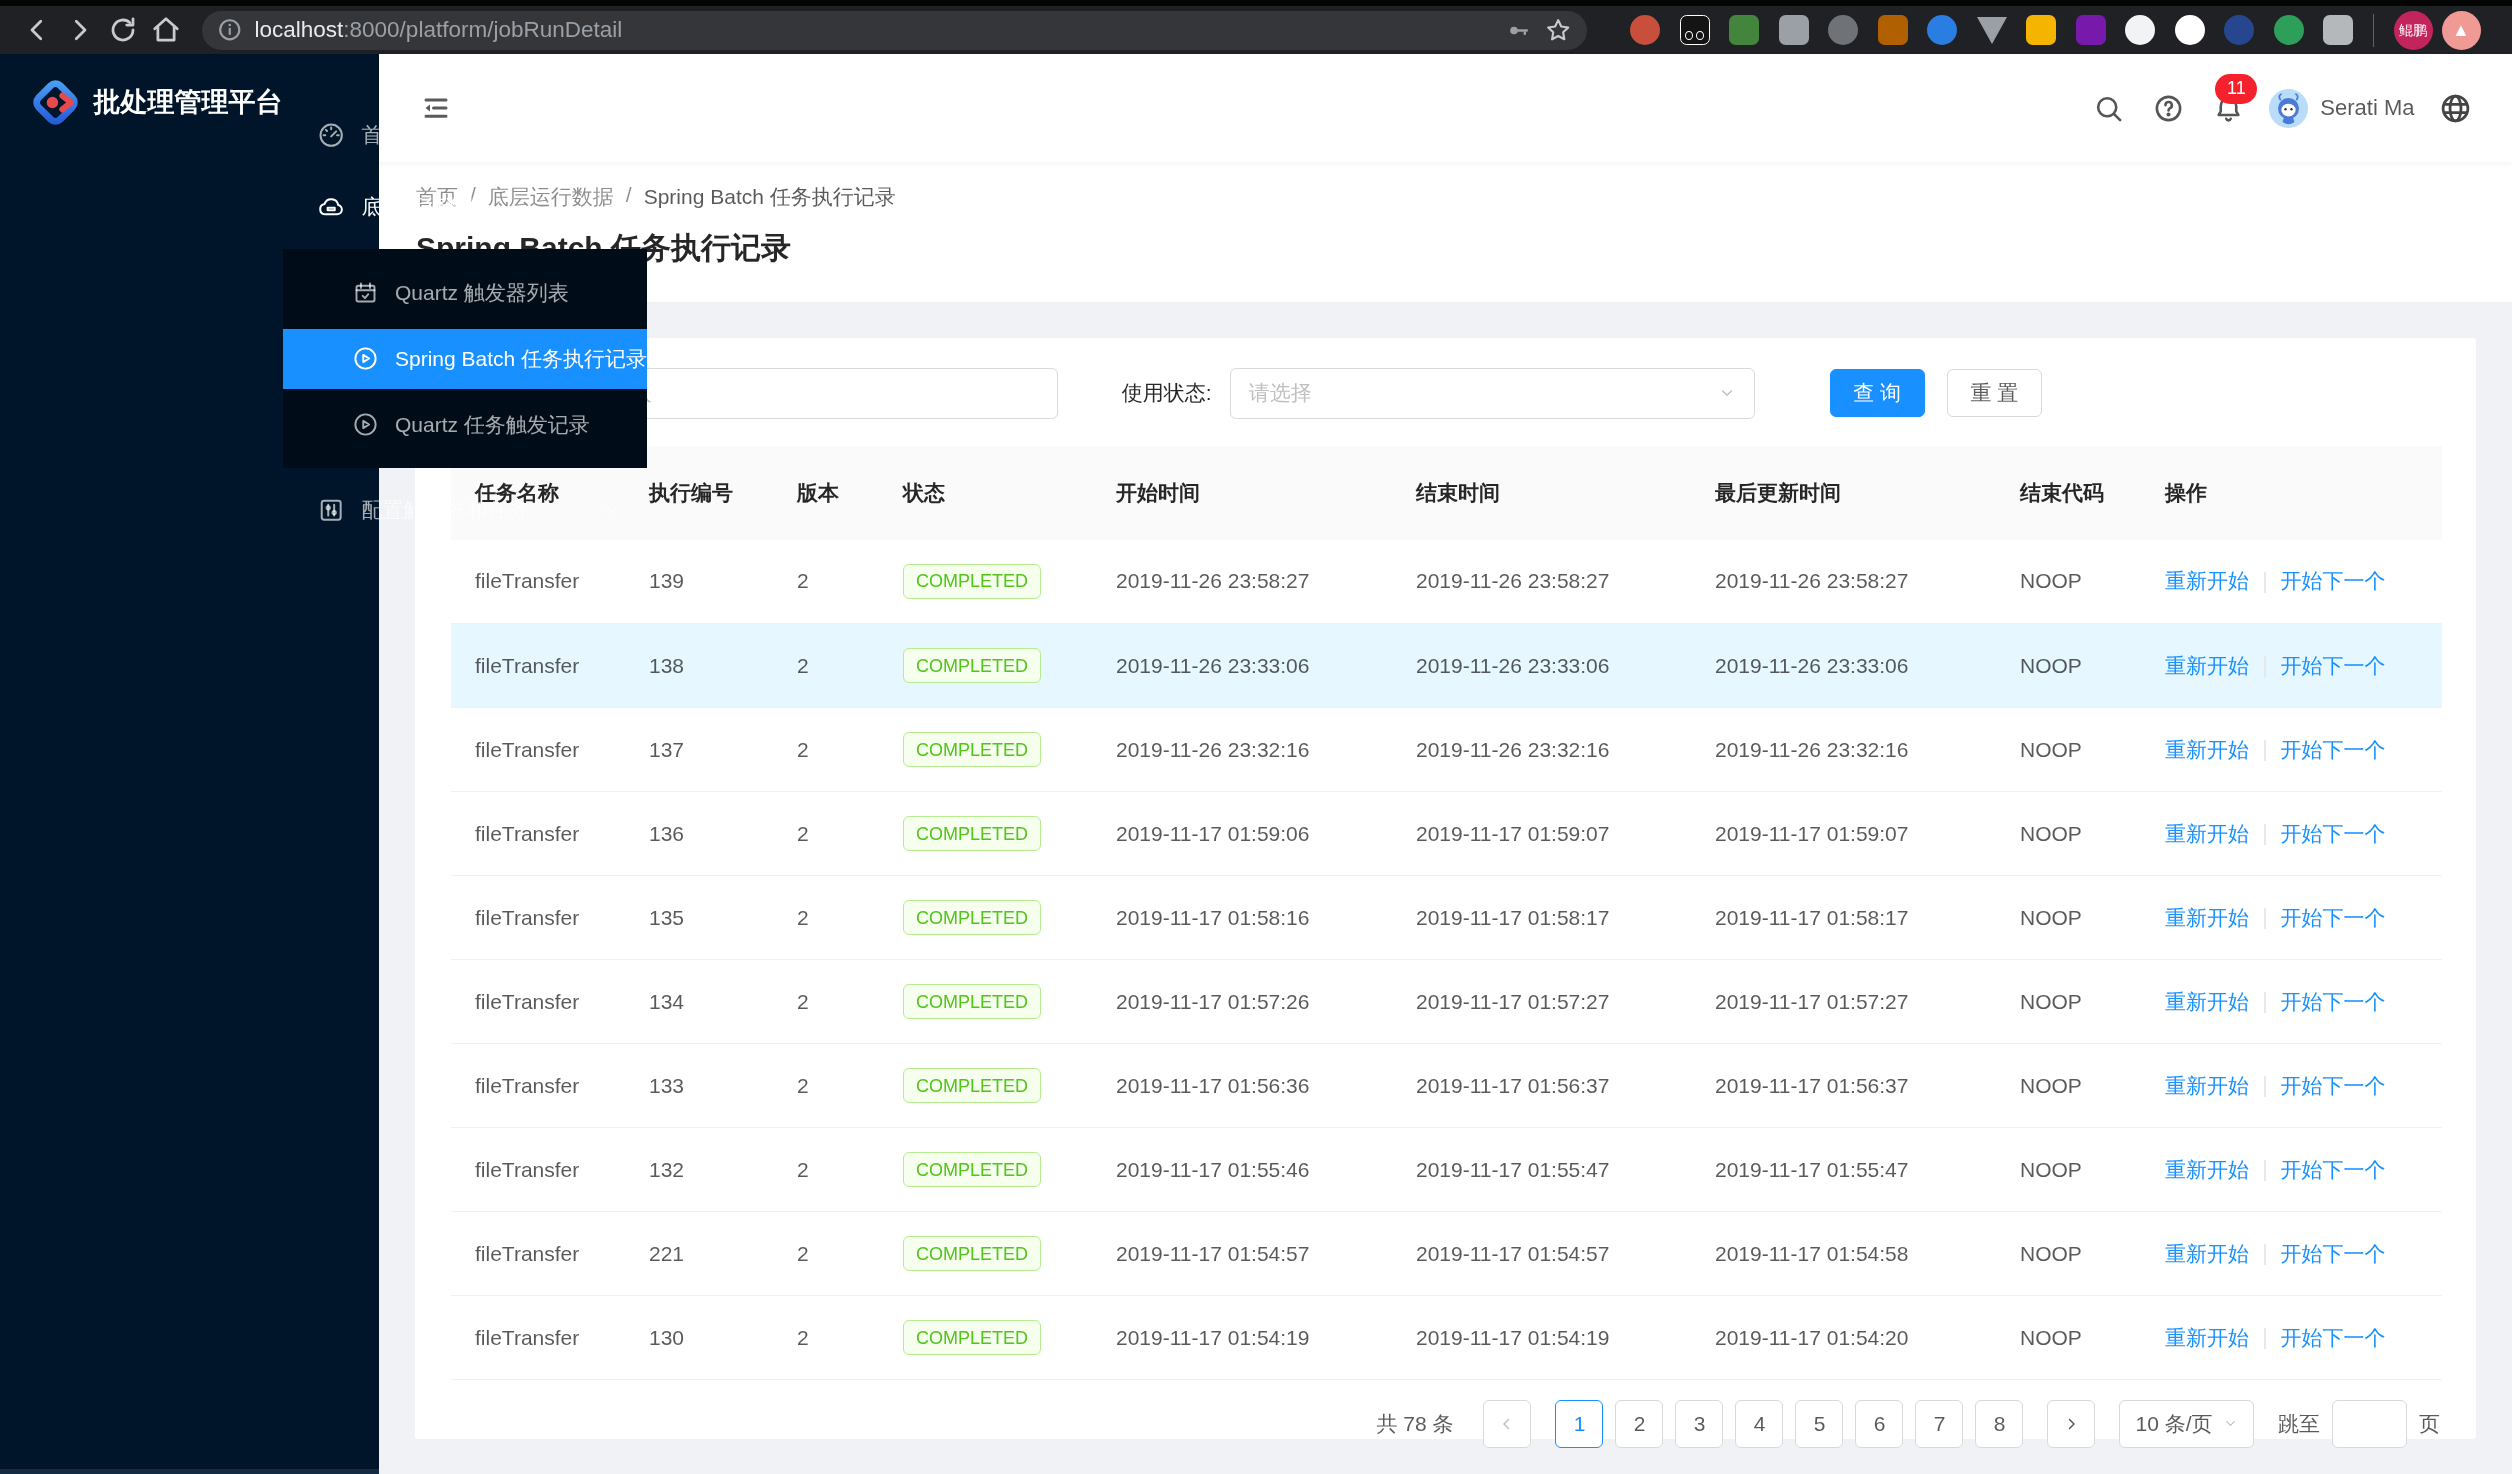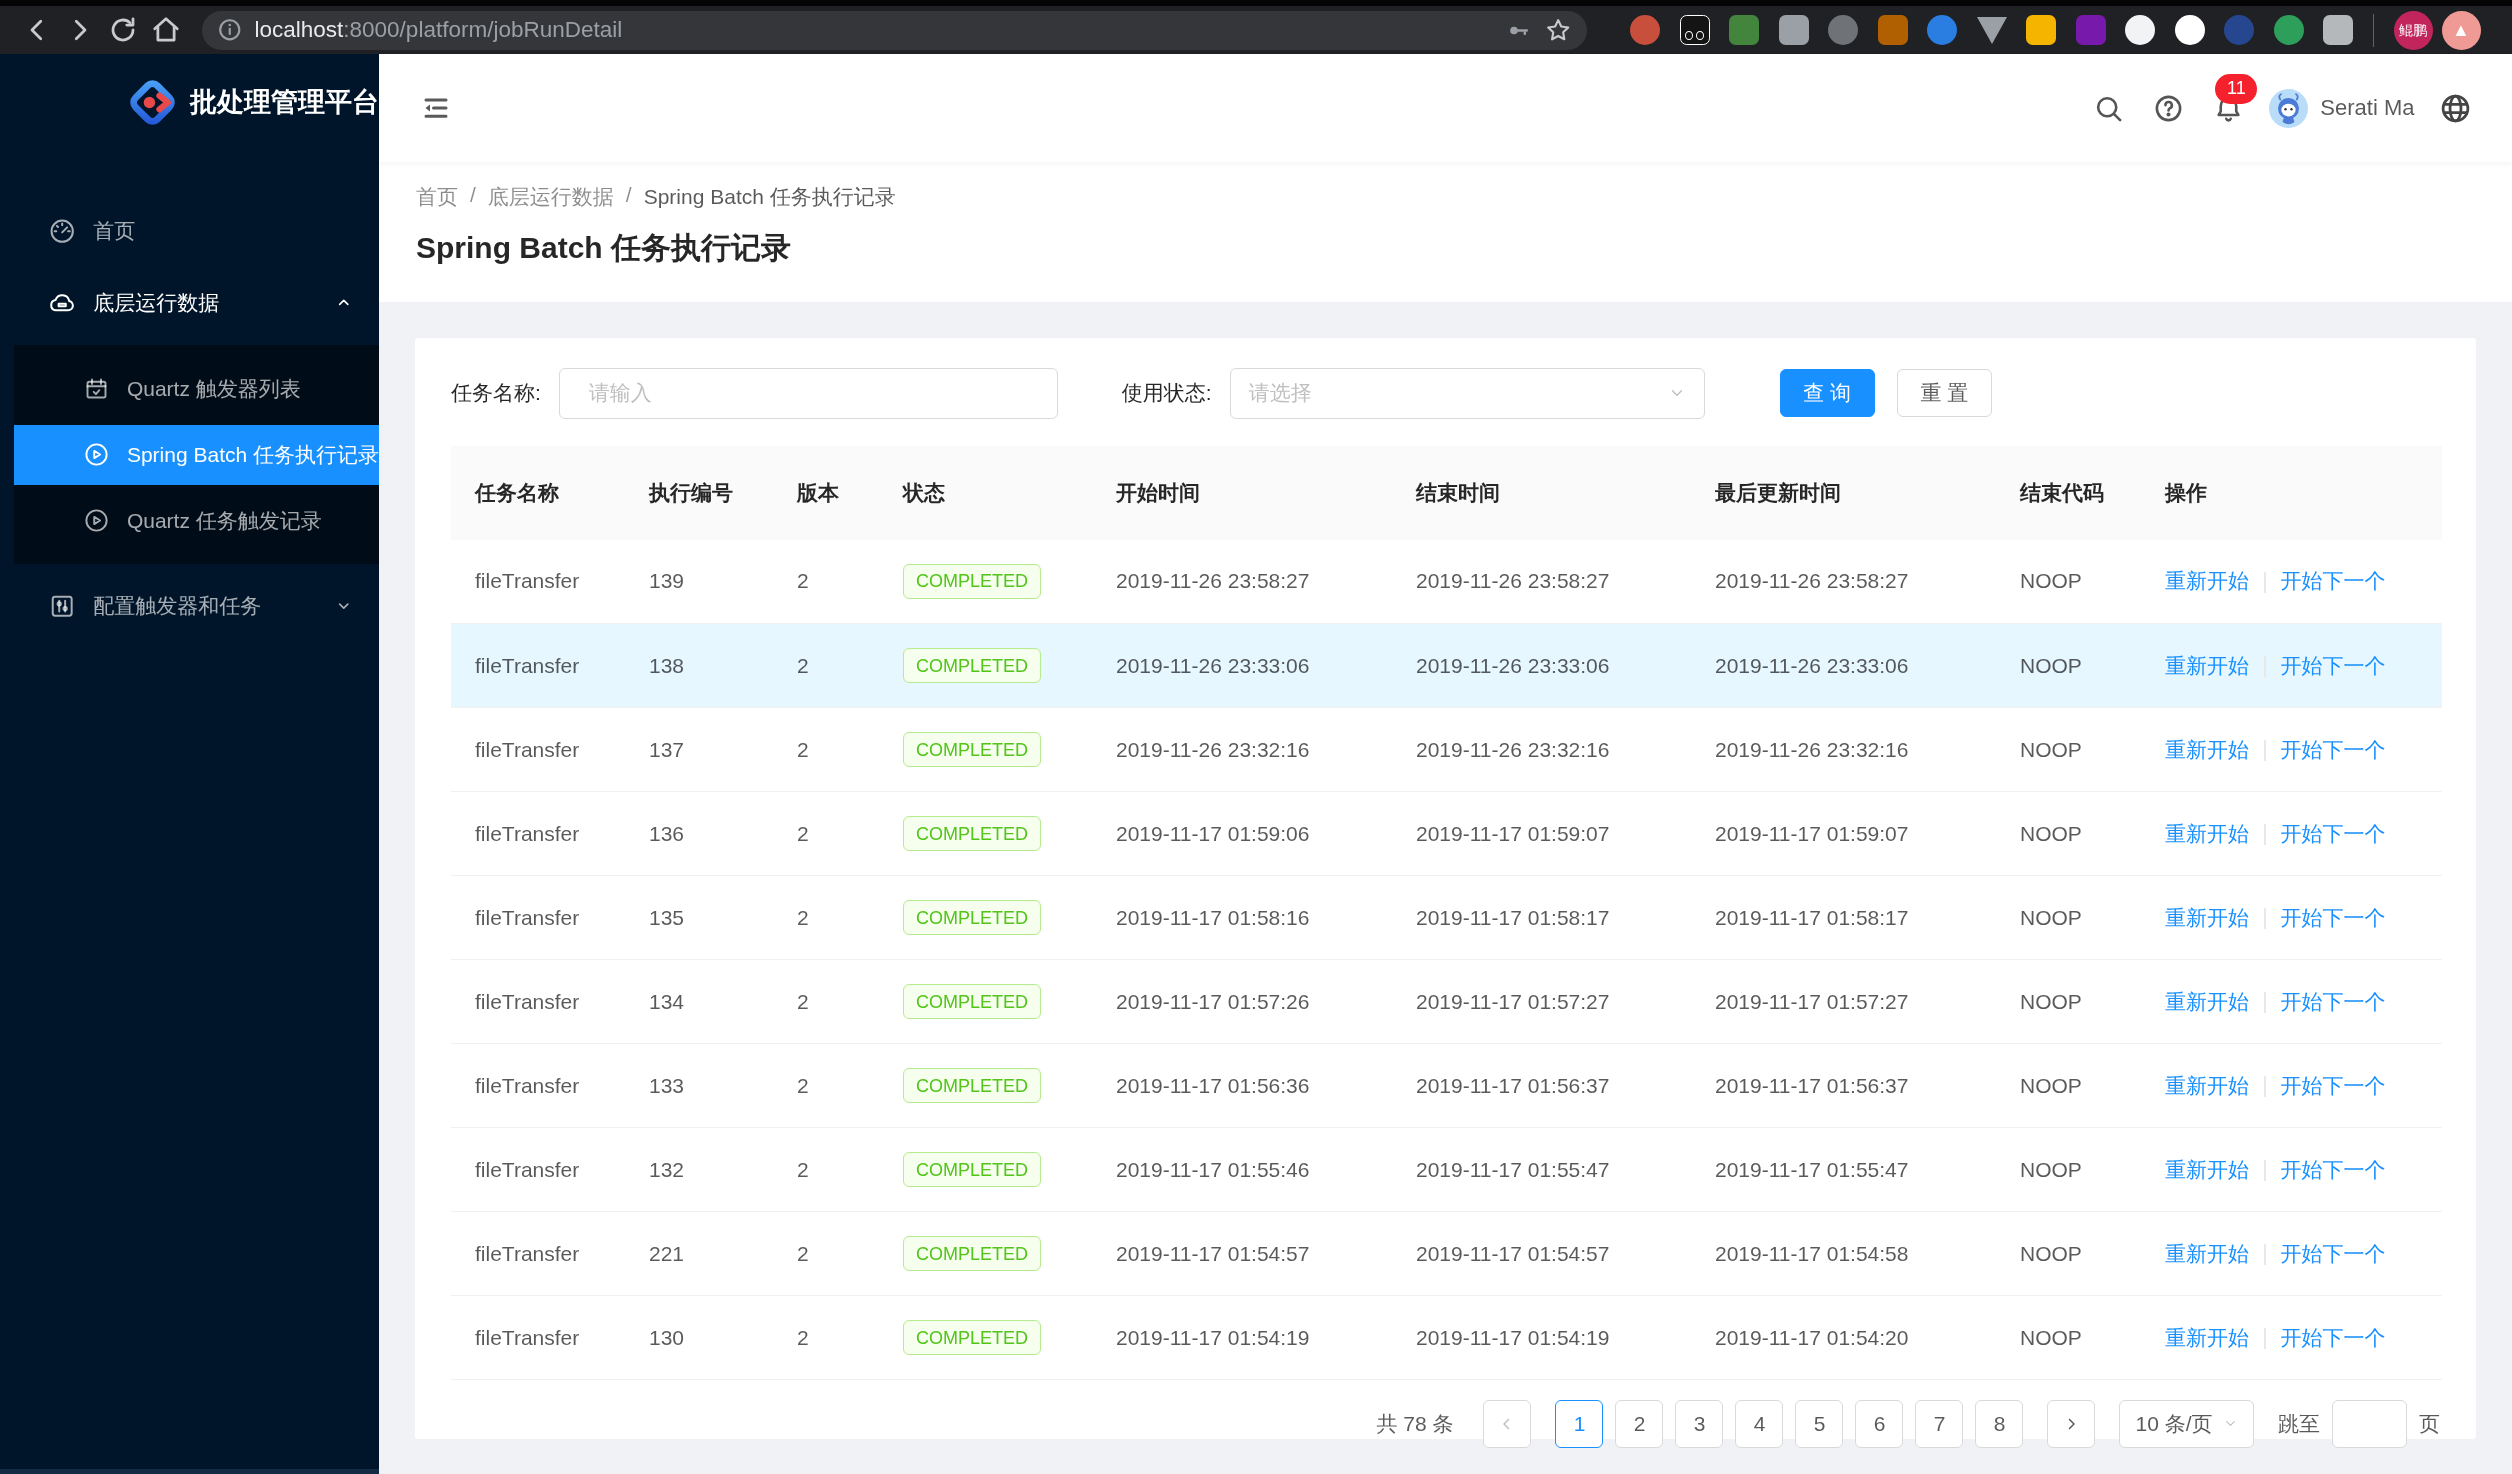--- a/index.html
+++ b/index.html
@@ -21,21 +21,21 @@
   .ext-chip { width:30px; height:30px; flex:0 0 auto; }
   .chrome-sep { width:1.5px; height:33px; background:#5f6368; margin:0 10.5px; }
   .profile-dot { width:39px; height:39px; border-radius:50%; background:#c2255c; color:#fff;
     font-size:14.2px; display:flex; align-items:center; justify-content:center; line-height:1; text-align:center; }
   .update-dot { width:39px; height:39px; border-radius:50%; background:#ef9a94; color:#fff;
     display:flex; align-items:center; justify-content:center; font-size:18px; }
 
   
   .app { display:flex; height:1421px; }
   .sidebar { width:379px; background:#001529; color:rgba(255,255,255,.65); flex:0 0 auto;
-    display:flex; flex-direction:column; position:relative;align-items:flex-end; }
+    display:flex; flex-direction:row; position:relative; }
   .logo-row { height:96px; display:flex; align-items:center; padding-left:31px; gap:13.5px; }
   .logo-title { color:#fff; font-size:27px; font-weight:700; white-space:nowrap; }
   .menu { margin-top:39px; }
   .m-item { height:60px; margin:12px 0; display:flex; align-items:center; padding-left:34px; gap:16.5px;
     font-size:21px; cursor:pointer; position:relative; white-space:nowrap; }
   .m-item .chev { position:absolute; right:25.5px; }
   .sub-block { background:#000c17; padding:7.5px 0; margin:6px 0; }
   .s-item { height:60px; margin:6px 0; display:flex; align-items:center; padding-left:69px; gap:16.5px;
     font-size:21px; cursor:pointer; white-space:nowrap; }
   .s-item.active { background:#1890ff; color:#fff; }
@@ -65,21 +65,21 @@
   
   .content { flex:1; background:#f0f2f5; padding:36px; overflow:hidden; }
   .card { background:#fff; border-radius:3px; padding:30px 36px; height:100%; }
 
   .filter-row { display:flex; align-items:center; }
   .f-label { color:rgba(0,0,0,.85); margin-right:18px; white-space:nowrap; }
   .f-input { width:499px; height:51px; border:1.5px solid #d9d9d9; border-radius:6px;
     padding:0 29px; font-size:21px; color:rgba(0,0,0,.65); outline:none; background:#fff;
     font-family:"Liberation Sans","DejaVu Sans",sans-serif; }
   .f-input::placeholder { color:#bfbfbf; }
-  .f-select { width:475px; height:51px; border:1.5px solid #d9d9d9; border-radius:6px;
+  .f-select { width:525px; height:51px; border:1.5px solid #d9d9d9; border-radius:6px;
     display:flex; align-items:center; padding:0 18px; color:#bfbfbf; background:#fff; cursor:pointer; }
   .f-select .chev { margin-left:auto; color:#bfbfbf; }
   .gap1 { width:64px; } .gap3 { width:75px; }
   .btn { height:48px; border-radius:6px; border:1.5px solid #d9d9d9; background:#fff; padding:0 22.5px;
     font-size:21px; color:rgba(0,0,0,.65); cursor:pointer; white-space:nowrap;
     font-family:"Liberation Sans","DejaVu Sans",sans-serif; }
   .btn.primary { background:#1890ff; border-color:#1890ff; color:#fff; margin-right:22.5px; }
 
   
   table { border-collapse:collapse; table-layout:fixed; width:100%; margin-top:27px; }

